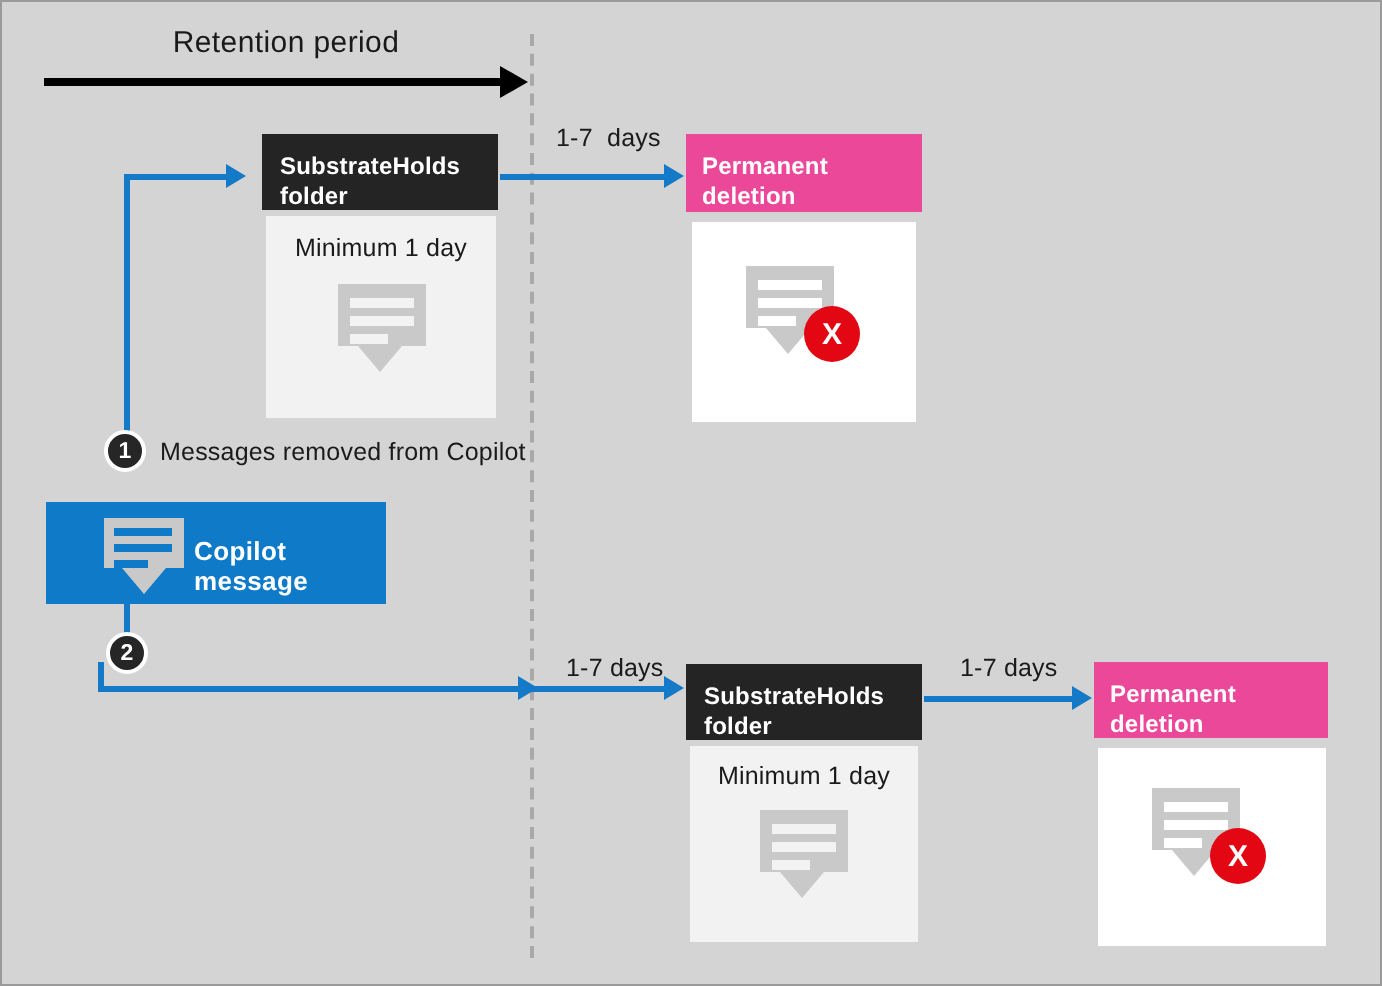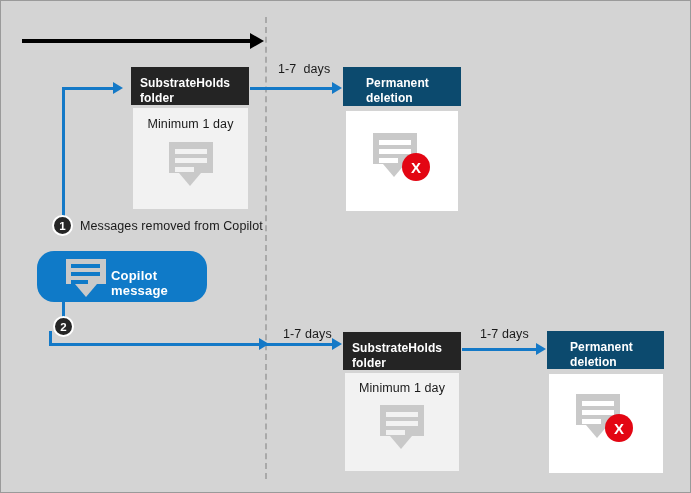--- a/index.html
+++ b/index.html
@@ -37,23 +37,23 @@
 
   
   .hdr-dark{
     background:#242424;color:#fff;
     font-size:12px;line-height:14.5px;font-weight:600;
     padding:9px 0 0 9px;
     box-sizing:border-box;
     letter-spacing:.1px;
   }
   .hdr-orange{
-    background:#0c4a6e;color:#fff;
+    background:#ec4899;color:#fff;
     font-size:12px;line-height:14.5px;font-weight:600;
-    padding:9px 0 0 23px;
+    padding:9px 0 0 8px;
     box-sizing:border-box;
     letter-spacing:.1px;
   }
   .body-gray{background:#f2f2f2;}
   .body-white{background:#ffffff;}
   .min-label{
     width:100%;text-align:center;
     font-size:12.5px;color:#1a1a1a;font-weight:400;
     letter-spacing:.1px;
   }
@@ -117,20 +117,21 @@
   .copilot-label{
     position:absolute;left:74px;top:17px;
     color:#fff;font-size:13px;font-weight:600;letter-spacing:.2px;
   }
 </style>
 </head>
 <body>
 
 <div id="canvas">
 
+  <div class="abs ret-label">Retention period</div>
   <div class="abs ret-line"></div>
   <div class="abs ret-head"></div>
 
   <div class="abs divider"></div>
 
   <div class="abs bl" style="left:61px;top:86px;width:3px;height:140px;"></div>
   <div class="abs bl" style="left:61px;top:86px;width:52px;height:3px;"></div>
   <div class="abs bhead" style="left:112px;top:81px;"></div>
 
   <div class="abs hdr-dark" style="left:130px;top:66px;width:118px;height:38px;">
@@ -163,21 +164,21 @@
       <div class="ln" style="left:6px;top:7px;width:32px;"></div>
       <div class="ln" style="left:6px;top:16px;width:32px;"></div>
       <div class="ln" style="left:6px;top:25px;width:19px;"></div>
     </div>
     <div class="xbadge" style="left:56px;top:42px;width:28px;height:28px;font-size:15px;">X</div>
   </div>
 
   <div class="numcircle" style="left:51px;top:214px;">1</div>
   <div class="abs steptext" style="left:79px;top:218px;">Messages removed from Copilot</div>
 
-  <div class="abs copilot" style="left:36px;top:250px;width:170px;height:51px;border-radius:17px;">
+  <div class="abs copilot" style="left:22px;top:250px;width:170px;height:51px;">
     <div class="msg on-blue" style="left:29px;top:8px;width:40px;height:34px;">
       <div class="bubble"></div>
       <div class="tail"></div>
       <div class="ln" style="left:5px;top:5px;width:29px;height:4px;"></div>
       <div class="ln" style="left:5px;top:13px;width:29px;height:4px;"></div>
       <div class="ln" style="left:5px;top:21px;width:17px;height:4px;"></div>
     </div>
     <div class="copilot-label">Copilot message</div>
   </div>
 

